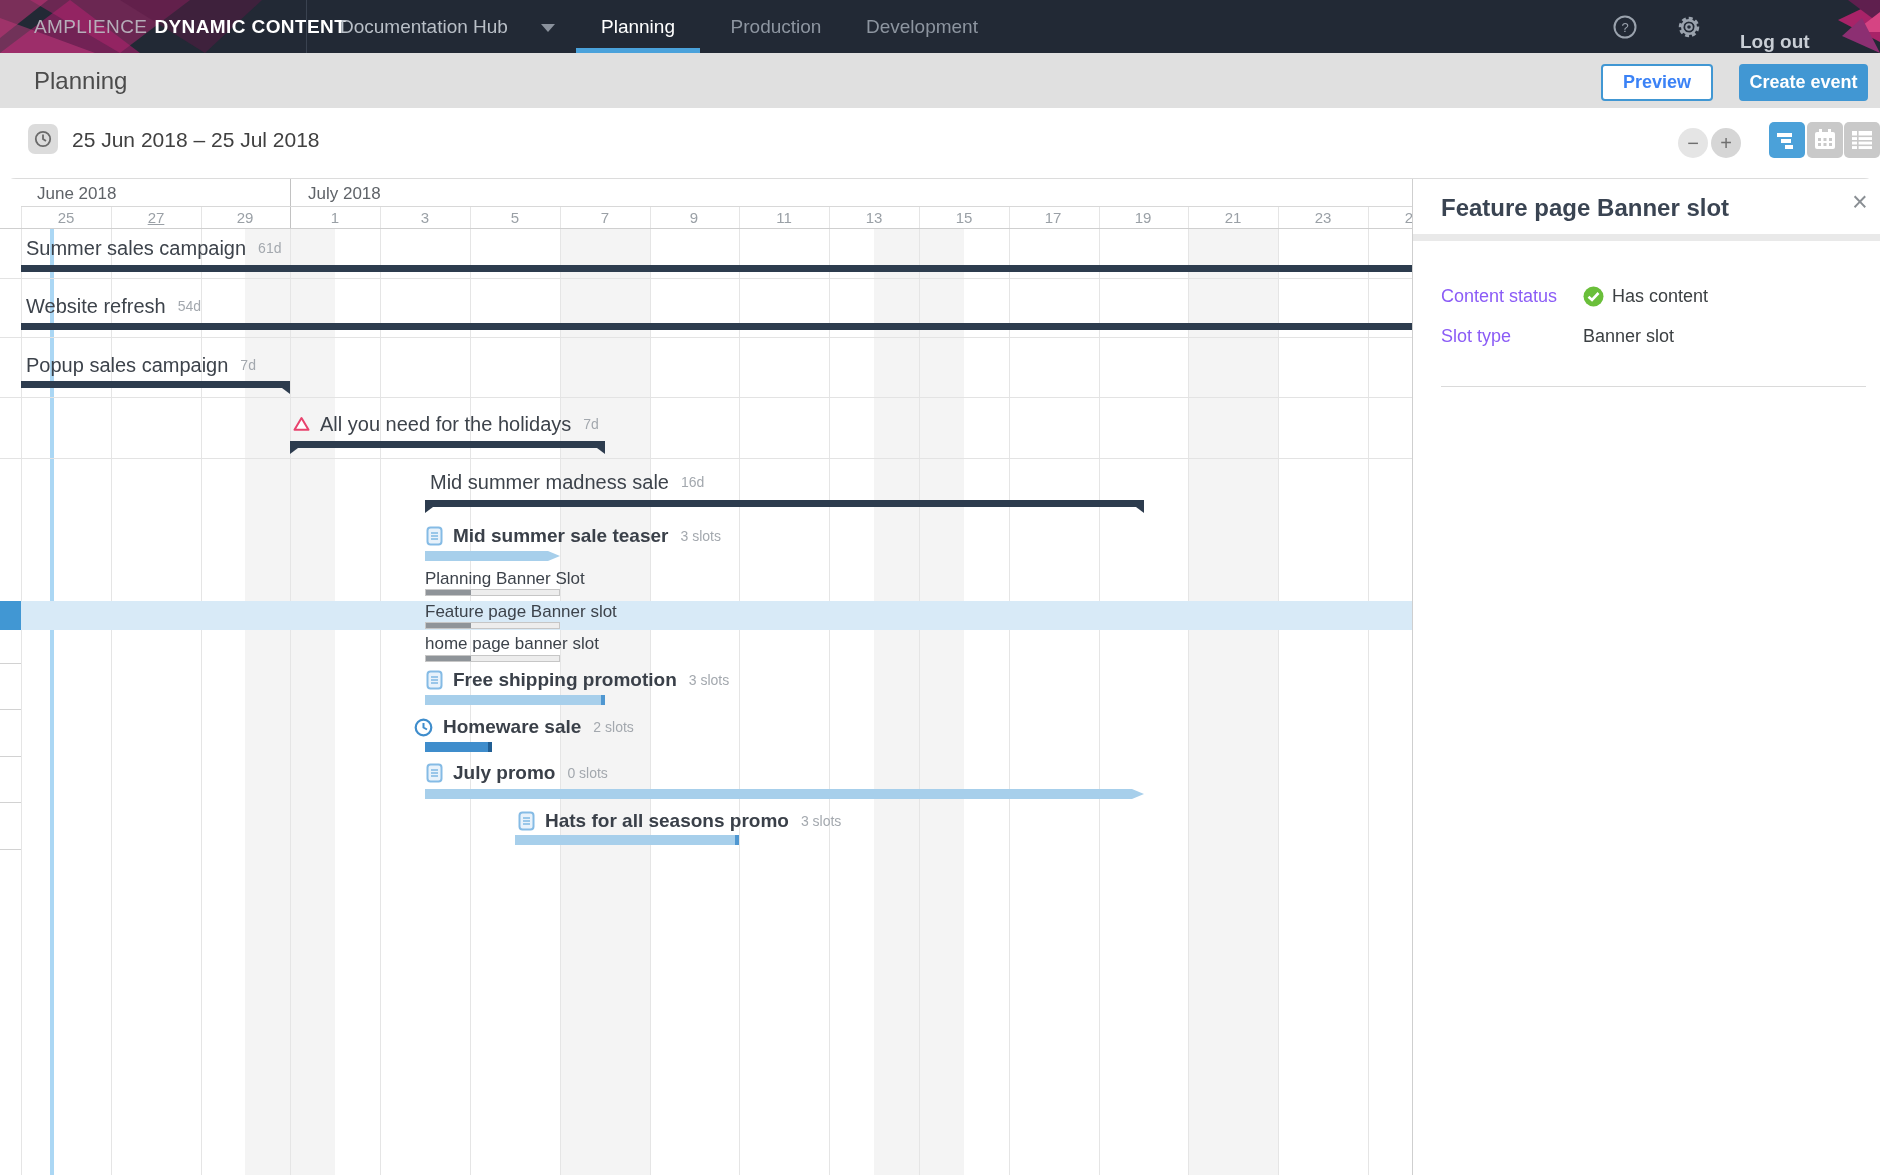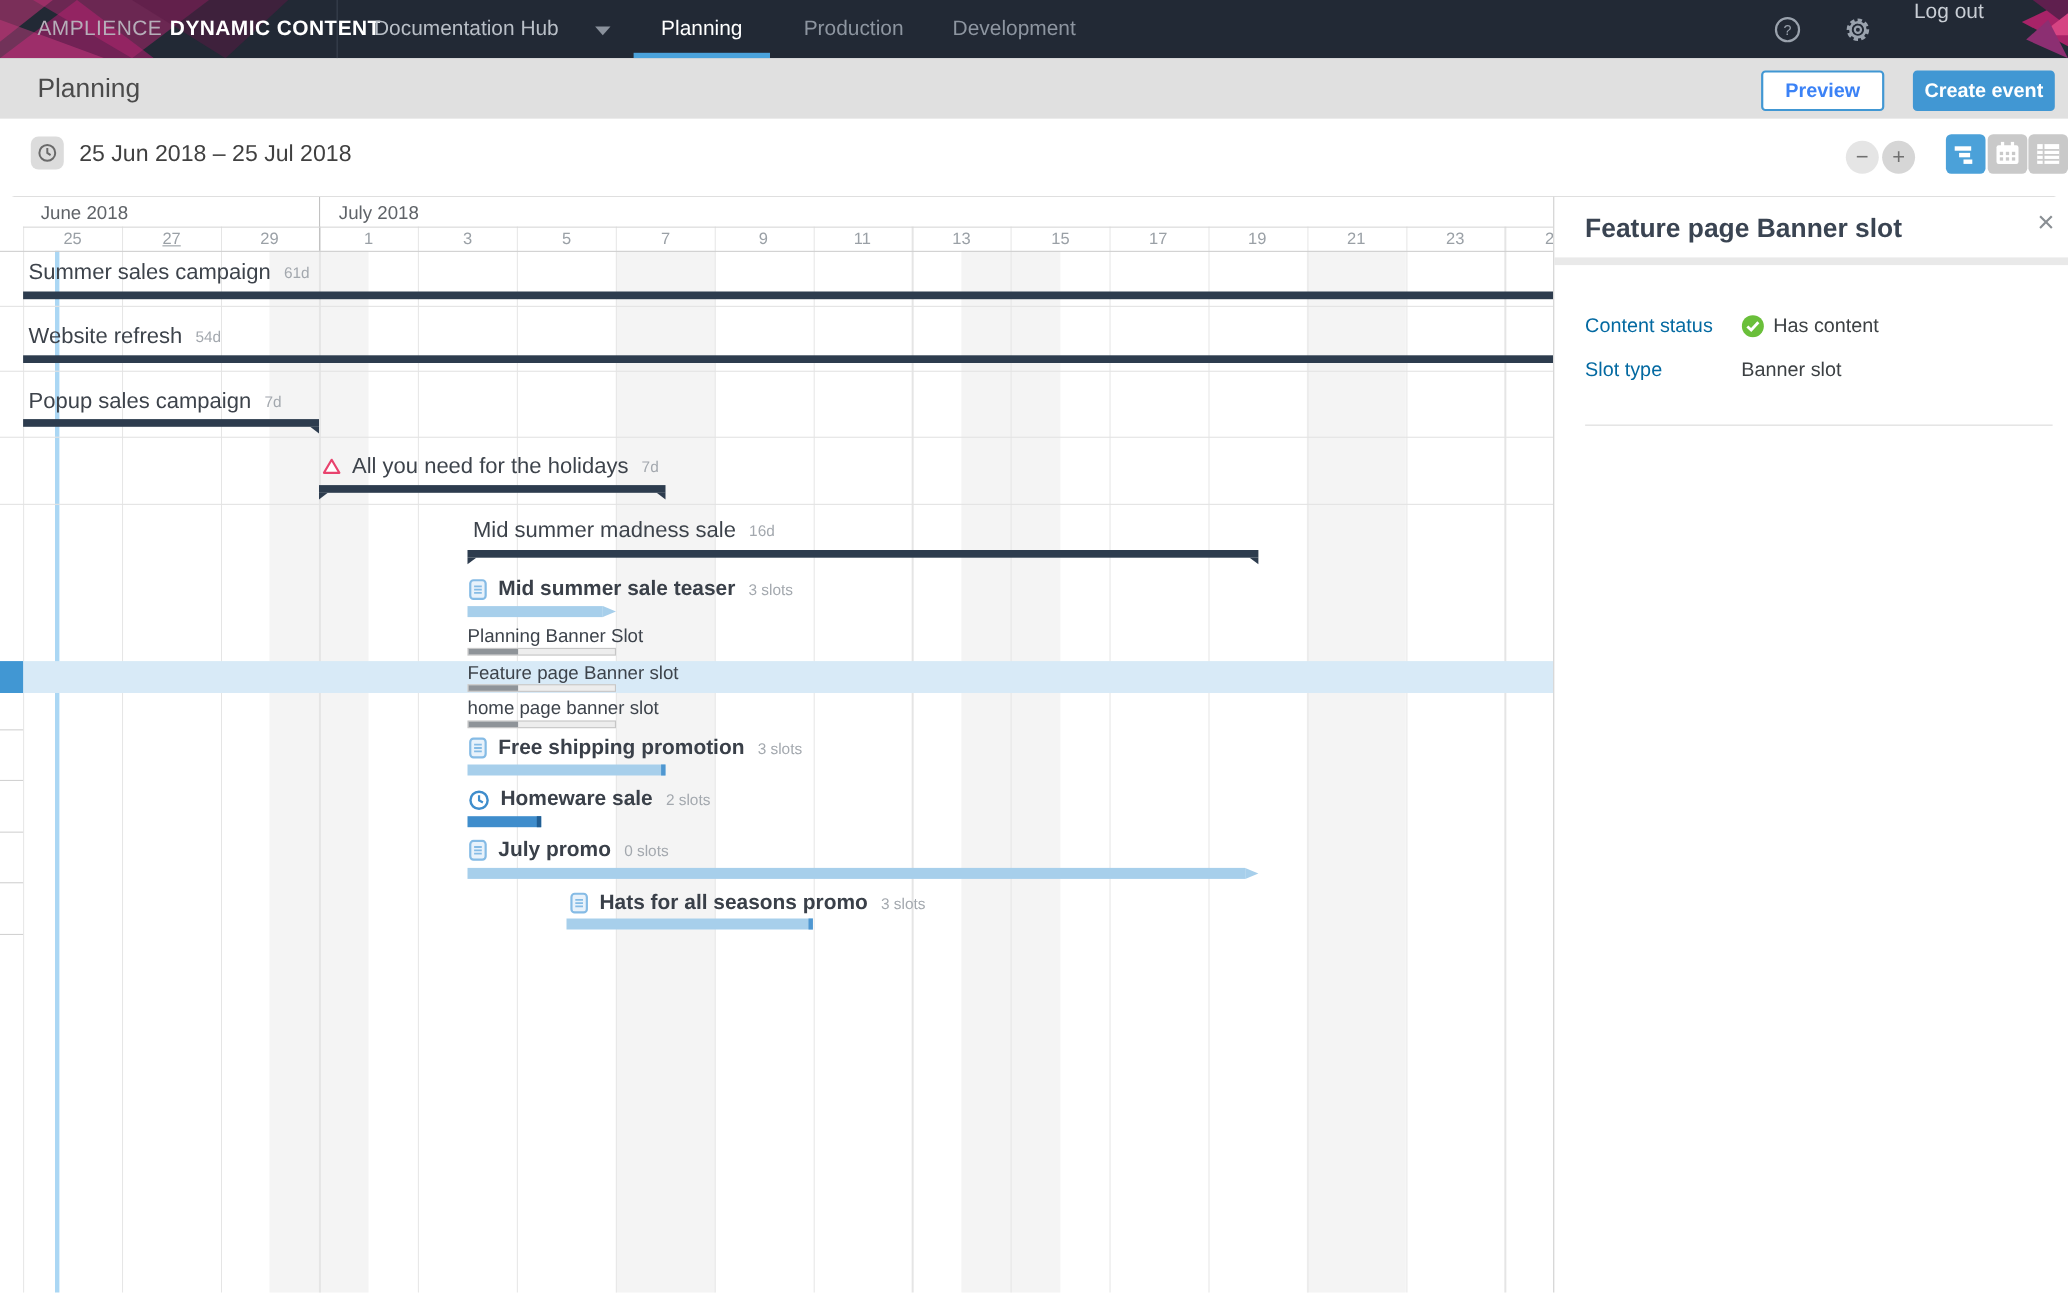--- a/index.html
+++ b/index.html
@@ -21,22 +21,22 @@
            border-left:7px solid transparent; border-right:7px solid transparent;
            border-top:8px solid #8a919c; }
   .tab { position:absolute; top:0; height:53px; display:flex; align-items:center; justify-content:center;
          font-size:19px; color:#8d95a0; cursor:pointer; }
   .tab.active { color:#ffffff; }
   .tab.active::after { content:""; position:absolute; left:0; right:0; bottom:0; height:5px; background:#4aa2db; }
   .tab-planning { left:576px; width:124px; }
   .tab-production { left:715px; width:122px; }
   .tab-development { left:856px; width:132px; }
   .nav-icon { position:absolute; top:14px; width:26px; height:26px; cursor:pointer; }
-  .nav-logout { position:absolute; left:1740px; top:0; height:53px; display:flex; align-items:flex-start;
-                color:#c9ced5; font-size:19px; cursor:pointer; }
+  .nav-logout { position:absolute; left:1740px; top:0; height:53px; display:flex; align-items:flex-end;
+                color:#c9ced5; font-size:19px; cursor:pointer;font-weight:bold; }
   .avatar-art { position:absolute; right:0; top:0; width:50px; height:53px; }
 
   
   .toolbar { position:absolute; left:0; top:53px; width:100%; height:55px; background:#e0e0e0; }
   .page-title { position:absolute; left:34px; top:0; height:55px; display:flex; align-items:center;
                 font-size:24px; color:#4b4b4b; }
   .btn { position:absolute; top:11px; height:37px; border-radius:4px; font-size:18px; font-weight:700;
          display:flex; align-items:center; justify-content:center; cursor:pointer; }
   .btn-preview { left:1601px; width:112px; background:#ffffff; border:2px solid #4197d3; color:#3b82f6; }
   .btn-create { left:1739px; width:129px; background:#4197d3; border:2px solid #4197d3; color:#ffffff; }
@@ -102,21 +102,21 @@
 
   
   .panel { position:absolute; left:1412px; top:0; width:468px; height:997px; background:#ffffff;
            border-left:1px solid #cfcfcf; }
   .panel-title { position:absolute; left:28px; top:15px; font-size:24px; font-weight:700; color:#3a4452; }
   .panel-close { position:absolute; left:432px; top:8px; width:30px; height:30px; font-size:27px; color:#8a8f94;
                  display:flex; align-items:center; justify-content:center; cursor:pointer; }
   .panel-band { position:absolute; left:0; right:0; top:55px; height:7px; background:#e9e9e9; }
   .pfield { position:absolute; left:28px; right:14px; height:26px; display:flex; align-items:center; }
   .pf-1 { top:104px; } .pf-2 { top:144px; }
-  .pf-label { width:142px; font-size:18px; color:#0369a1; }
+  .pf-label { width:142px; font-size:18px; color:#8b5cf6; }
   .pf-value { font-size:18px; color:#3c4043; display:flex; align-items:center; }
   .pf-value .gicon { margin-right:8px; display:flex; }
   .panel-rule { position:absolute; left:28px; right:14px; top:207px; height:1px; background:#dadada; }
 </style>
 </head>
 <body>
 
 <div id="app">
 
   <div class="topnav">
@@ -358,21 +358,21 @@
             <line x1="5" y1="13" x2="12" y2="13" stroke="#85bbe5" stroke-width="1.6"></line>
           </svg>
         </span>
         <span class="ed-name">Free shipping promotion</span>
         <span class="meta">3 slots</span>
       </div>
       <div class="bar-blue" style="left:425px; top:516px; width:180px;">
         <div class="endcap"></div>
       </div>
 
-      <div class="row-label" style="left:426px; top:535px;">
+      <div class="row-label" style="left:414px; top:535px;">
         <span class="licon">
           <svg width="19" height="19" viewBox="0 0 19 19">
             <circle cx="9.5" cy="9.5" r="7.8" fill="#ffffff" stroke="#3f8dcc" stroke-width="2.2"></circle>
             <polyline points="9.5,5 9.5,9.5 13,11.5" fill="none" stroke="#3f8dcc" stroke-width="2"></polyline>
           </svg>
         </span>
         <span class="ed-name">Homeware sale</span>
         <span class="meta">2 slots</span>
       </div>
       <div class="bar-mid" style="left:425px; top:563px; width:67px;">

